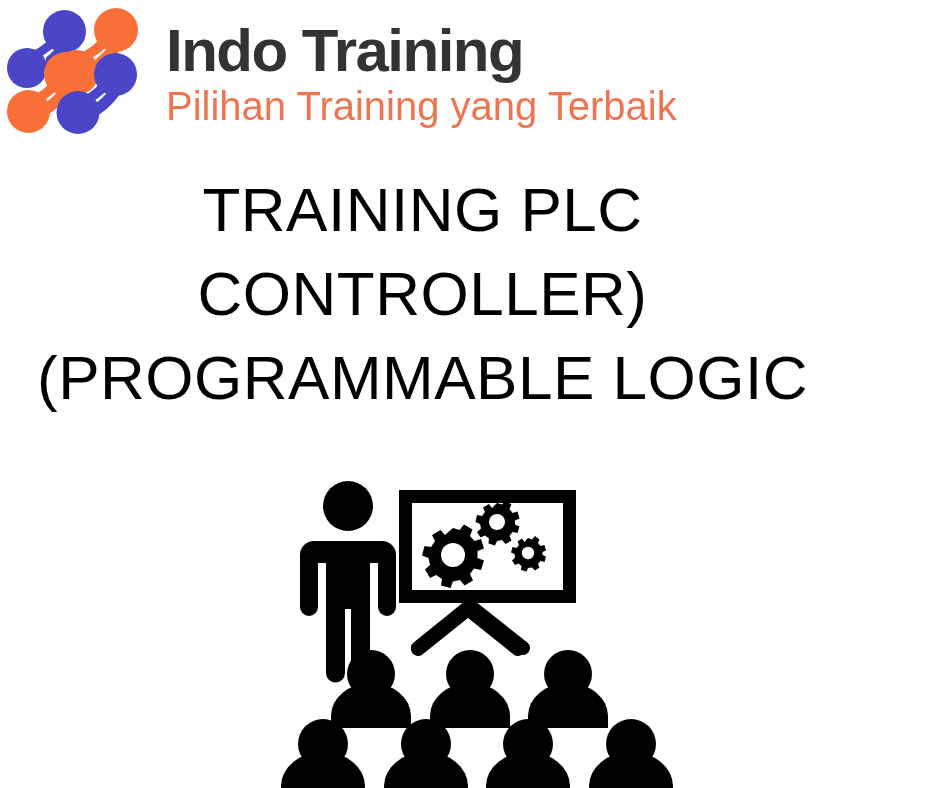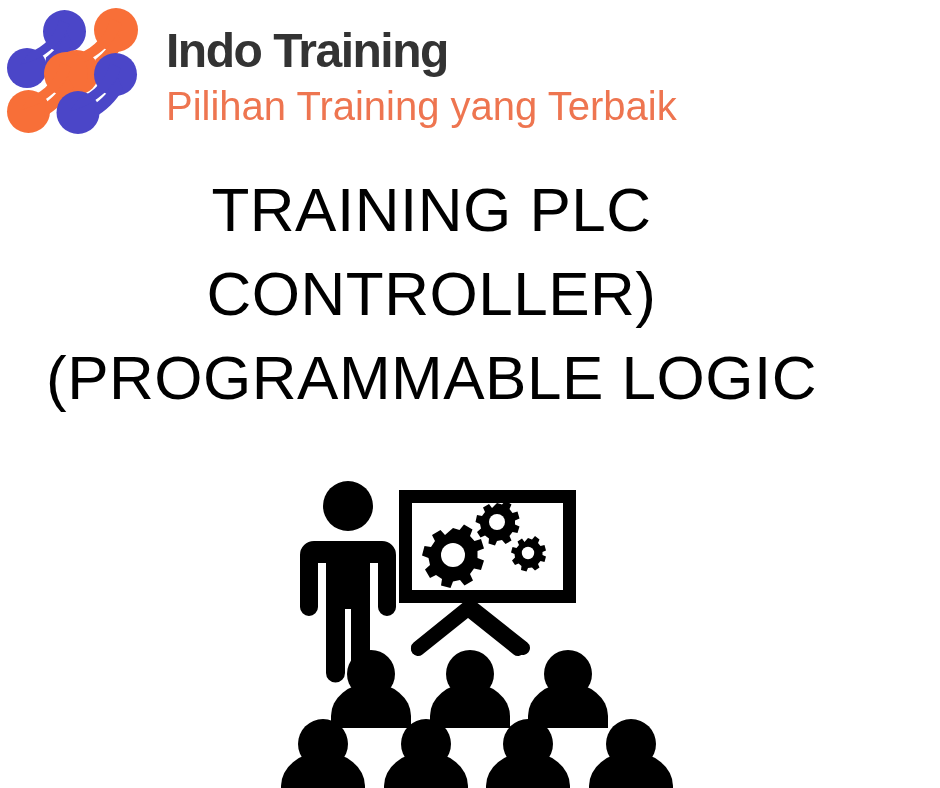--- a/index.html
+++ b/index.html
@@ -35,21 +35,21 @@
   #logo-wordmark {
     position: absolute;
     left: 166px;
     top: 12px;
     width: 470px;
     height: 120px;
   }
   .brand-name {
     font-family: "Liberation Sans", sans-serif;
     font-weight: bold;
-    font-size: 48px;
+    font-size: 60px;
     line-height: 78px;
     letter-spacing: -1.5px;
     color: #333333;
     white-space: nowrap;
   }
   .brand-tagline {
     font-family: "Liberation Sans", sans-serif;
     font-weight: normal;
     font-size: 40px;
     line-height: 36px;
@@ -59,21 +59,20 @@
     margin-top: -2px;
   }
 
   
   #course-title {
     position: absolute;
     left: 0px;
     top: 168px;
     width: 845px;
     text-align: center;
-    margin-left: 9px;
   }
   .title-line {
     font-family: "Liberation Sans", sans-serif;
     font-weight: normal;
     font-size: 62px;
     line-height: 84px;
     letter-spacing: 0.5px;
     color: #000000;
     white-space: nowrap;
   }

